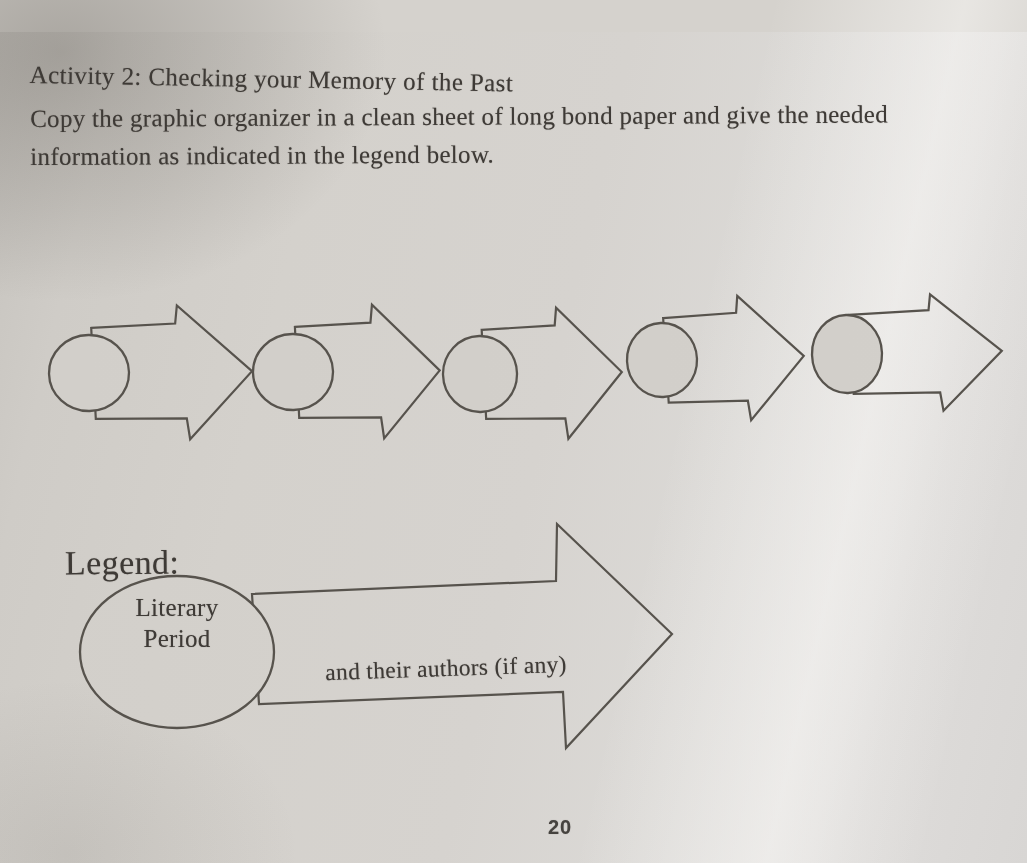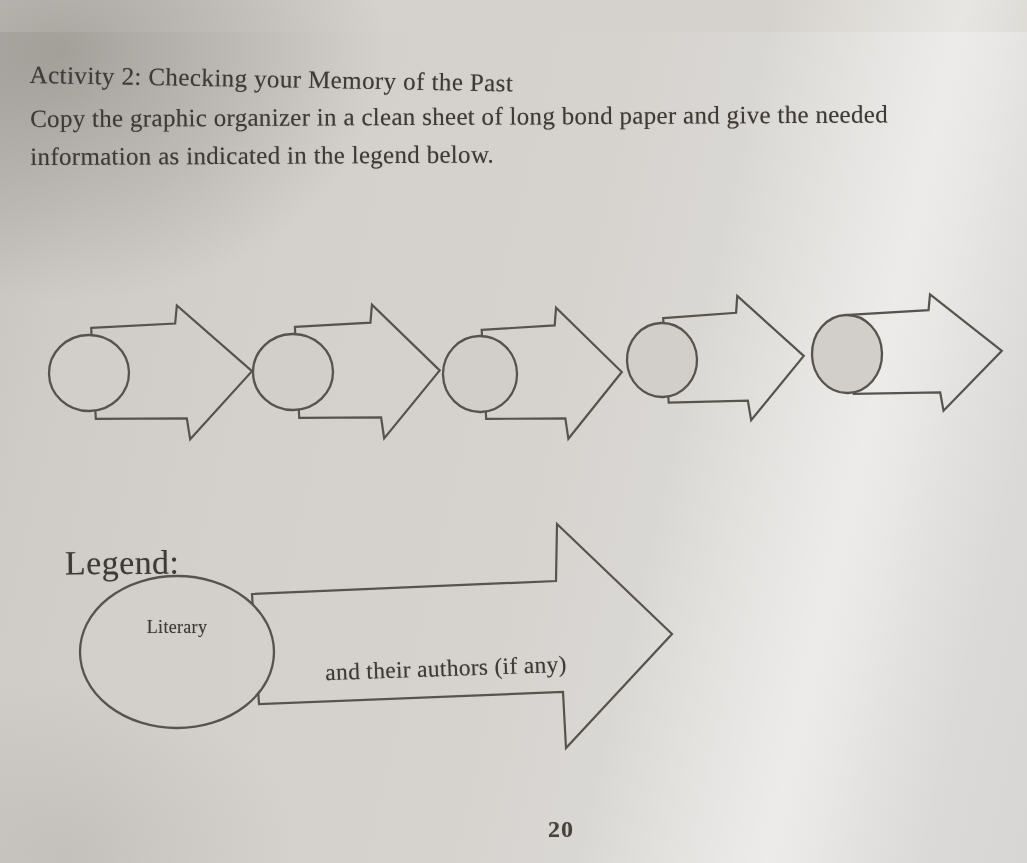--- a/index.html
+++ b/index.html
@@ -62,33 +62,33 @@
   }
   .outline { fill: none; stroke: #57534d; stroke-width: 2.2; stroke-linejoin: miter; }
   .paperfill { fill: url(#paperGrad); stroke: #57534d; stroke-width: 2.3; }
 
   .legend-label {
     position: absolute; left: 65px; top: 512px;
     font-size: 34px; letter-spacing: 0.4px;
     transform: rotate(-0.5deg);
   }
   .legend-circle-text {
-    position: absolute; left: 87px; top: 580px; width: 180px;
-    text-align: center; font-size: 18px; line-height: 31px;
+    position: absolute; left: 87px; top: 560px; width: 180px;
+    text-align: center; font-size: 25px; line-height: 31px;
     letter-spacing: 0.3px;
   }
   .legend-arrow-text {
     position: absolute; left: 298px; top: 623px; width: 296px;
     text-align: center; font-size: 23.5px; letter-spacing: 0.3px;
     transform: rotate(-2deg); white-space: nowrap;
   }
   .page-number {
     position: absolute; left: 548px; top: 784px;
-    font-family: Liberation Serif, serif;
-    font-size: 24px; font-weight: 600; letter-spacing: 1px;
+    font-family: Liberation Sans, sans-serif;
+    font-size: 20px; font-weight: 600; letter-spacing: 1px;
     color: #46433f; text-shadow: 0 0 1px rgba(62,58,52,0.35);
   }
   .desk-edge {
     position: absolute; left: 436px; top: 858px; width: 264px; height: 6px;
     background: linear-gradient(to right,
       rgba(44,41,38,0) 0%, #393633 12%, #2f2c29 50%, #393633 88%, rgba(44,41,38,0) 100%);
     border-radius: 2px;
   }
 </style>
 </head>
@@ -141,20 +141,21 @@
 
   <div class="instructions ink">
     <div>Copy the graphic organizer in a clean sheet of long bond paper and give the needed</div>
     <div>information as indicated in the legend below.</div>
   </div>
 
   <div class="legend-label ink">Legend:</div>
 
   <div class="legend-circle-text ink">
     <div>Literary</div>
+    <div>Period</div>
   </div>
 
   <div class="legend-arrow-text ink">and their authors (if any)</div>
 
   <div class="page-number">20</div>
 
   <div class="desk-edge"></div>
 </div>
 
 </body></html>

